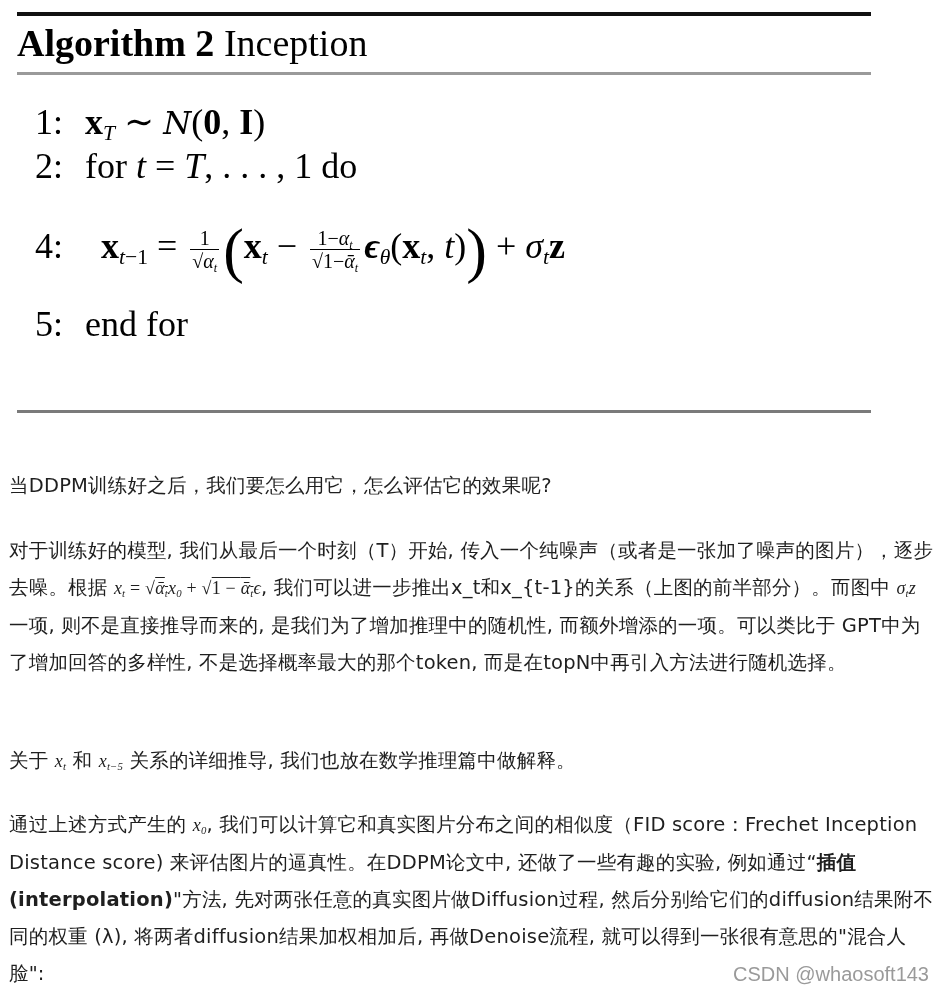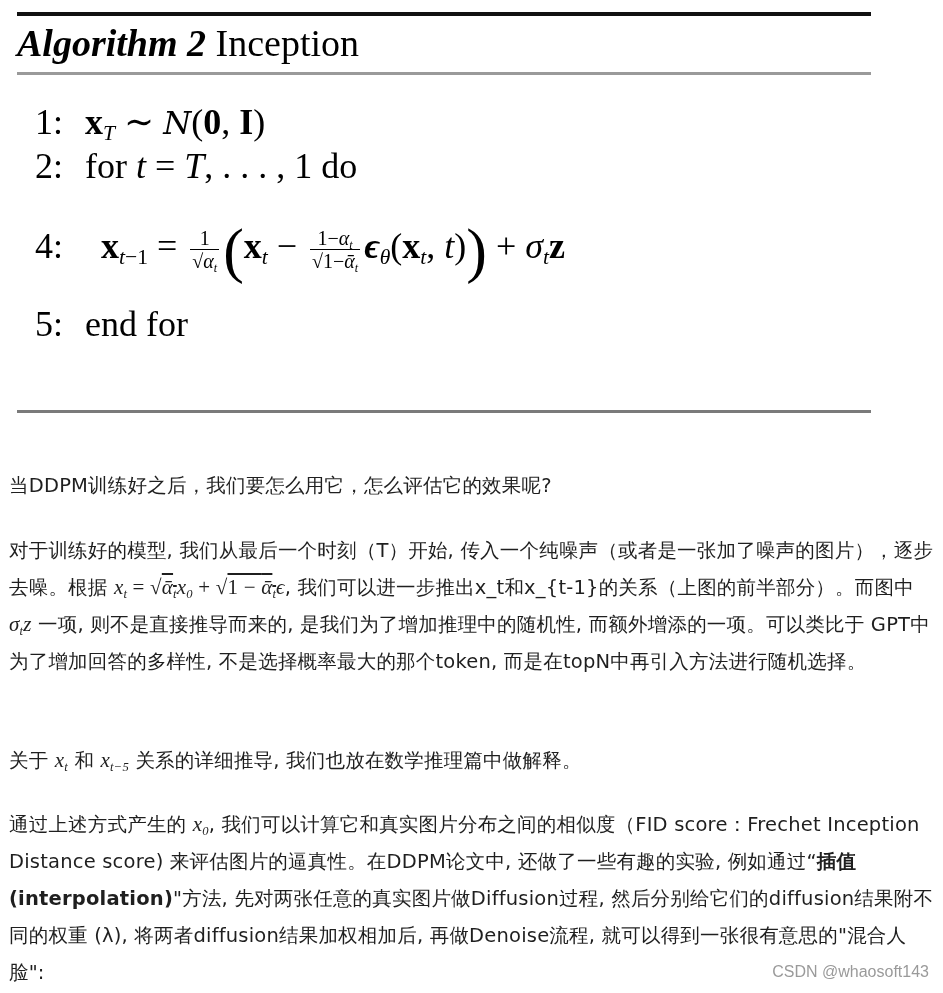--- a/index.html
+++ b/index.html
@@ -2,37 +2,37 @@
 <html><head>
 <meta charset="utf-8">
 <style>
   html, body { margin:0; padding:0; background:#ffffff; }
   body { width:943px; height:993px; position:relative; overflow:hidden; font-family:"DejaVu Sans", sans-serif; color:#1a1a1a; }
   .algo { position:absolute; left:17px; top:0; width:854px; height:420px; font-family:"Liberation Serif", "DejaVu Serif", serif; color:#000; }
   .rule-top { position:absolute; left:0; top:12px; width:854px; height:4px; background:#111; }
   .rule-mid { position:absolute; left:0; top:72px; width:854px; height:3px; background:#9a9a9a; }
   .rule-bot { position:absolute; left:0; top:410px; width:854px; height:3px; background:#7a7a7a; }
   .algo-title { position:absolute; left:0; top:18px; font-size:38px; line-height:50px; white-space:nowrap; }
-  .algo-title b { font-weight:bold;font-style:italic; }
+  .algo-title b { font-weight:bold; }
   .line { position:absolute; left:18px; font-size:36px; line-height:44px; white-space:nowrap; }
   .ln { display:inline-block; width:50px; }
   .ind { display:inline-block; width:16px; }
   .kw { font-weight:normal; }
   .bx { font-weight:bold; }
   .it { font-style:italic; }
   .cal { font-style:italic; font-family:"DejaVu Serif", serif; font-size:32px; }
   sub { font-size:60%; vertical-align:-0.3em; line-height:0; }
   .frac { display:inline-block; vertical-align:middle; text-align:center; font-size:20px; line-height:22px; margin:0 4px; }
   .frac .num { display:block; padding:0 2px; }
   .frac .den { display:block; border-top:1.5px solid #000; padding:0 2px; }
   .bigp { font-size:62px; vertical-align:middle; line-height:44px; font-weight:200; }
   .text { position:absolute; left:9px; width:928px; font-size:19.5px; line-height:37px; letter-spacing:0.2px; color:#1f1f1f; }
-  .math { font-family:"Liberation Serif", "DejaVu Serif", serif; font-style:italic; font-size:21px; }
+  .math { font-family:"Liberation Serif", "DejaVu Serif", serif; font-style:italic; font-size:18px; }
   .math .up { font-style:normal; }
-  .watermark { position:absolute; right:14px; top:963px; font-family:"Liberation Sans", sans-serif; font-size:16px; color:#9a9a9a; }
+  .watermark { position:absolute; right:14px; top:963px; font-family:"Liberation Sans", sans-serif; font-size:20px; color:#9a9a9a; }
   strong { font-weight:bold; }
 </style>
 </head>
 <body>
 
 <div class="algo">
   <div class="rule-top"></div>
   <div class="algo-title">
     <b>Algorithm 2</b>
     <span>Inception</span>

